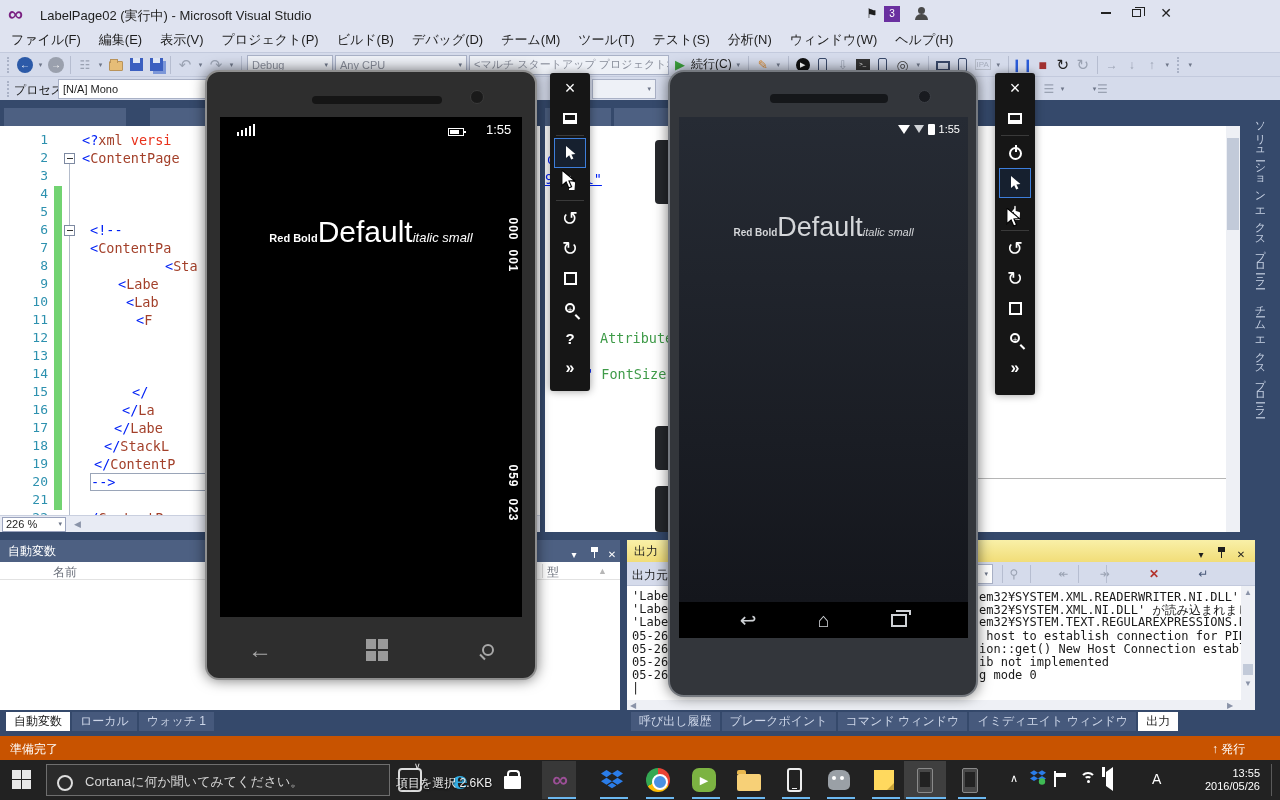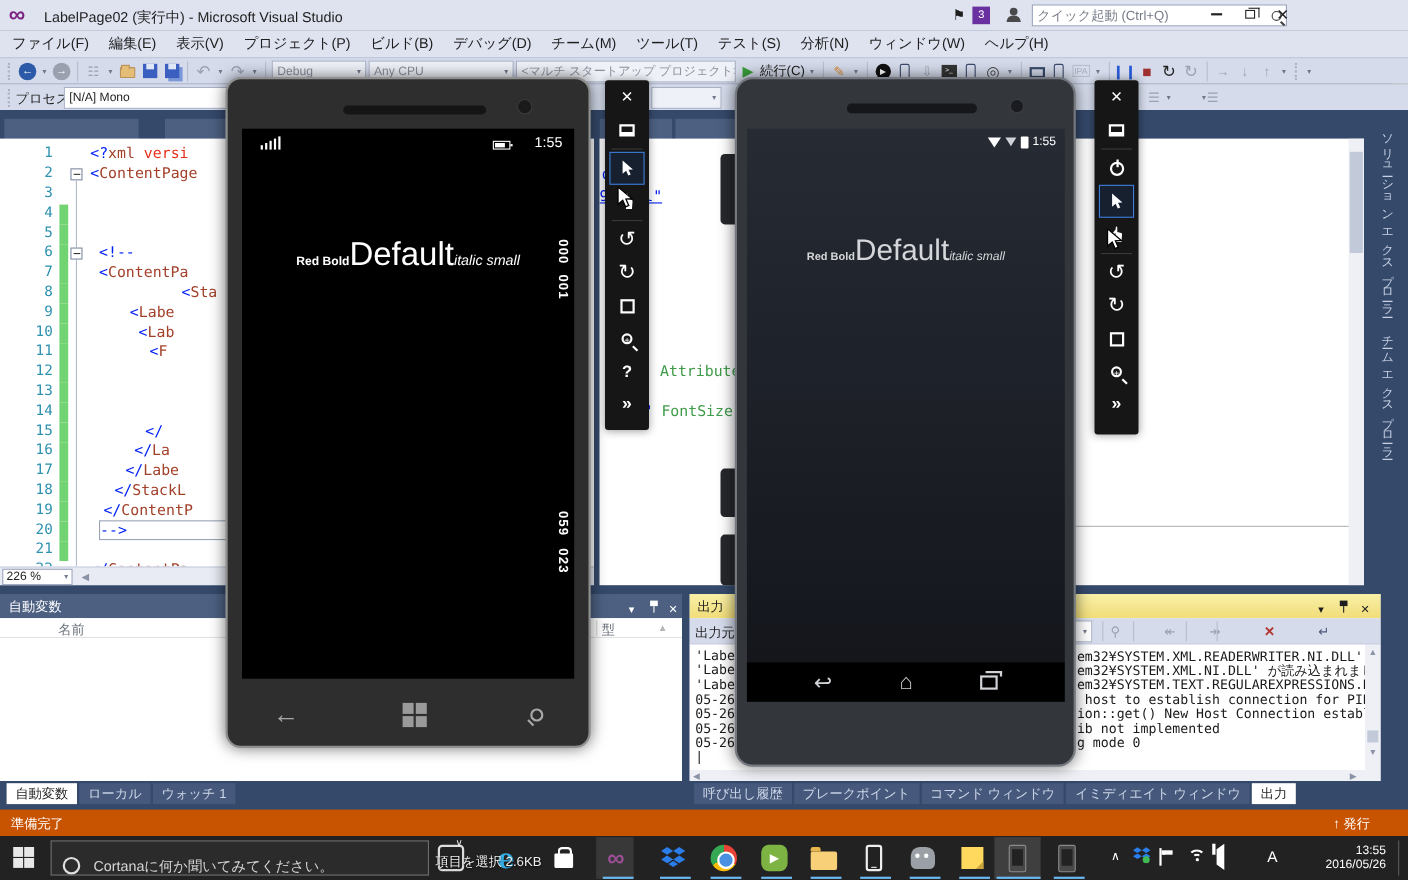--- a/index.html
+++ b/index.html
@@ -172,21 +172,21 @@
   .an-label .lbl-red{font-size:10px}
   .an-label .lbl-it{font-size:11px}
 
   .mouse-cursor{position:absolute;z-index:12}
 
   
   #taskbar{position:absolute;left:0;top:760px;width:1280px;height:40px;background:#222;z-index:20}
   #start-btn{position:absolute;left:12px;top:10px}
   .startlogo{display:grid;grid-template-columns:9px 9px;grid-template-rows:9px 9px;gap:1px}
   .startlogo div{background:#e8e8e8}
-  #cortana-box{position:absolute;left:46px;top:4px;width:344px;height:32px;background:#2b2b2b;border:1px solid #6e6e6e;display:flex;align-items:flex-start;padding:14px 10px;gap:12px}
+  #cortana-box{position:absolute;left:46px;top:4px;width:344px;height:32px;background:#2b2b2b;border:1px solid #6e6e6e;display:flex;align-items:flex-end;padding:4px 10px;gap:12px}
   #cortana-circle{width:16px;height:16px;border:2px solid #dedede;border-radius:50%}
   #cortana-text{color:#d6d6d6;font-size:13px;white-space:nowrap}
   .tb-app{position:absolute;top:6px;width:28px;height:28px;display:flex;align-items:center;justify-content:center}
   .runline{position:absolute;top:37px;height:2px;background:#6cb8f0}
   #overlay-tip{position:absolute;left:396px;top:15px;color:#eee;font-size:12px;text-shadow:0 1px 2px #000;z-index:25;white-space:nowrap}
   #overlay-chev{position:absolute;left:414px;top:1px;color:#eee;font-size:9px;z-index:25}
   #device-frame-icon{position:absolute;left:398px;top:8px;width:24px;height:24px;border:2px solid #ddd;border-radius:4px;z-index:24}
   .edge-e{color:#35b1e8;font-size:25px;font-weight:bold;font-family:"DejaVu Serif",serif}
   .store-bag{width:17px;height:13px;background:#fff;border-radius:1px;position:relative;margin-top:5px}
   .store-bag::before{content:"";position:absolute;left:3px;top:-6px;width:9px;height:6px;border:2px solid #fff;border-bottom:none;border-radius:4px 4px 0 0}
@@ -226,24 +226,20 @@
 
   <div id="titlebar">
     <span id="vs-logo">∞</span>
     <span id="win-title">LabelPage02 (実行中) - Microsoft Visual Studio</span>
     <span id="flag-icon">⚑</span>
     <span id="notif-badge">3</span>
     <span id="person-icon">
         <span class="ph"></span>
         <span class="pb"></span>
       </span>
-    <span id="quick-launch">
-      <span class="ph-text">クイック起動 (Ctrl+Q)</span>
-      <span class="mag"></span>
-    </span>
     <span class="winbtn" style="left:1092px">
         <span class="minglyph"></span>
       </span>
     <span class="winbtn" style="left:1122px">
         <span class="restglyph"></span>
       </span>
     <span class="winbtn" style="left:1152px">
         <span class="closeglyph">✕</span>
       </span>
   </div>

